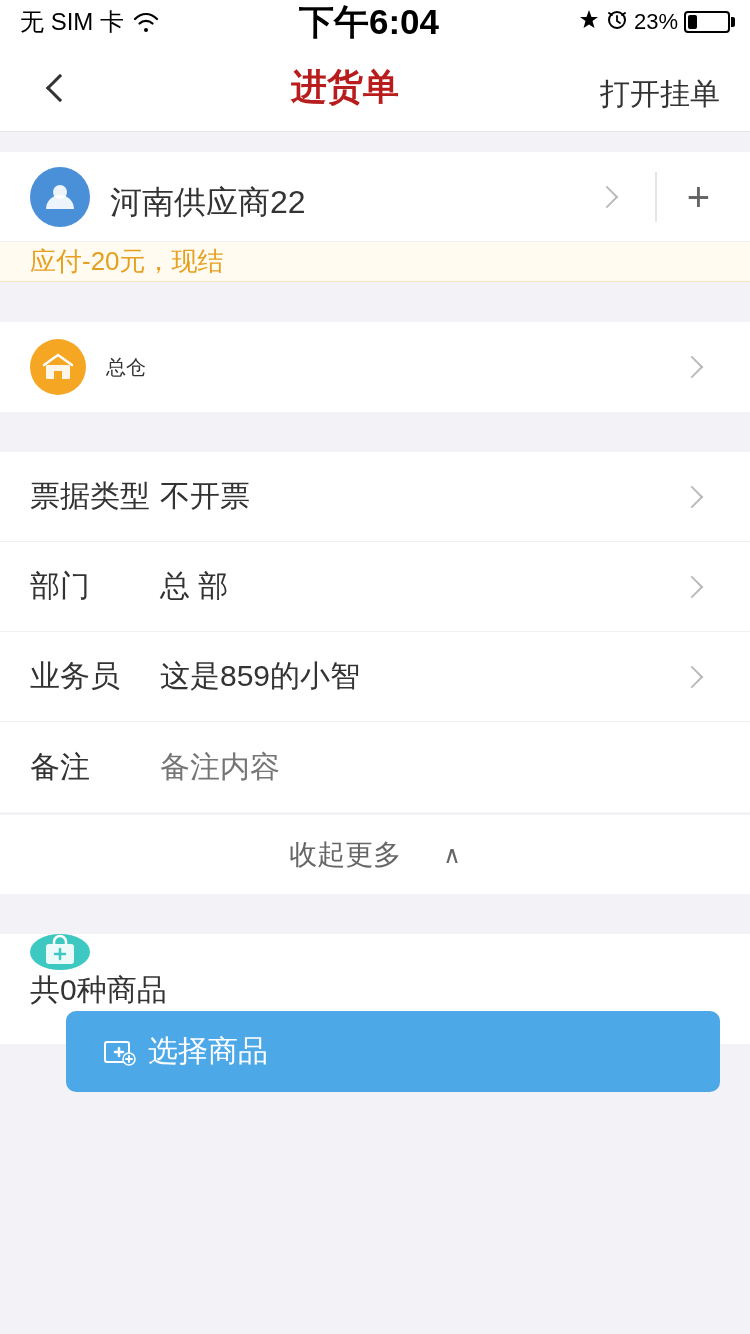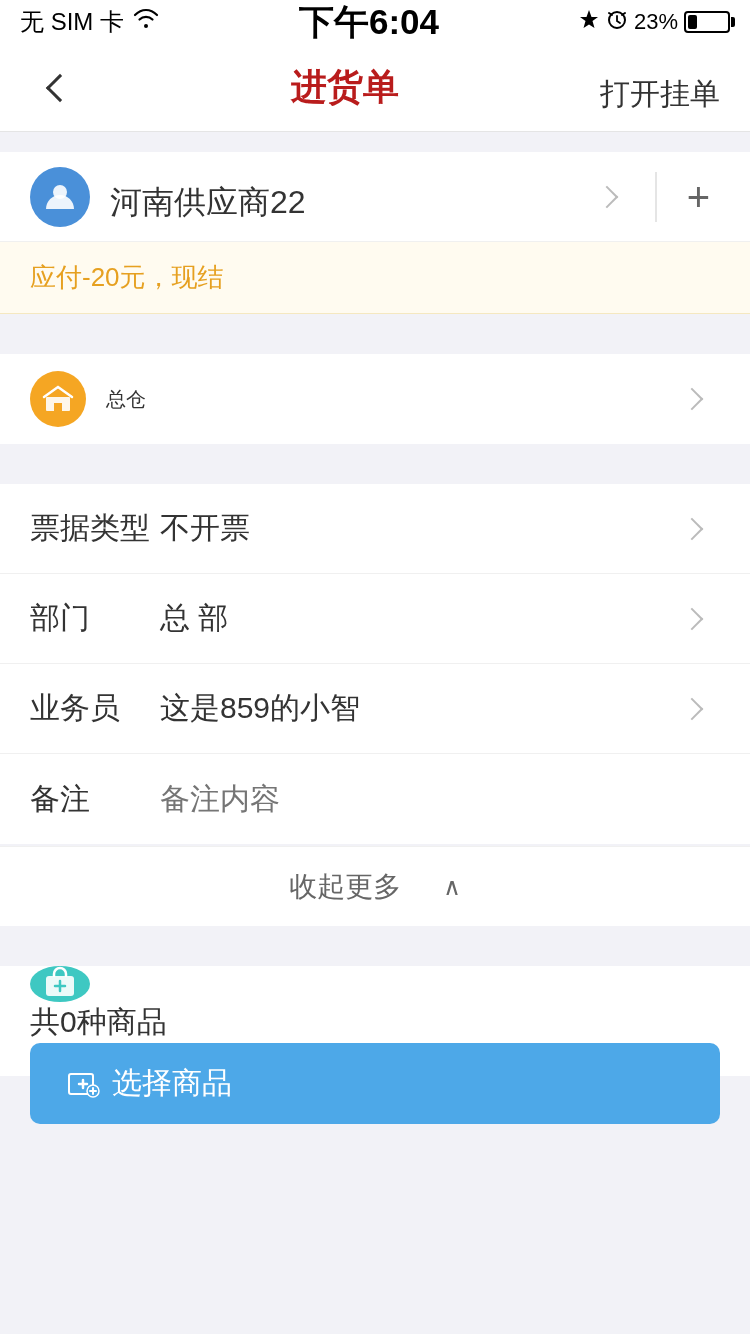--- a/index.html
+++ b/index.html
@@ -18,21 +18,21 @@
       width: 750px;
       height: 44px;
       background: #fff;
       display: flex;
       align-items: center;
       justify-content: space-between;
       padding: 0 20px;
       font-size: 24px;
       color: #000;
     }
-    .status-left { display: flex; align-items: flex-start; gap: 8px; }
+    .status-left { display: flex; align-items: flex-end; gap: 8px; }
     .status-center { font-size: 35px; font-weight: 600; }
     .status-right { display: flex; align-items: center; gap: 6px; font-size: 22px; }
     .battery-icon {
       width: 46px; height: 22px;
       border: 2px solid #000;
       border-radius: 4px;
       position: relative;
       display: inline-flex;
       align-items: center;
       padding: 2px;
@@ -144,21 +144,21 @@
     .supplier-divider {
       width: 2px;
       height: 50px;
       background: #e5e5e5;
       margin: 0 20px;
     }
 
     
     .notice-bar {
       background: #fffbf0;
-      padding: 18px 30px;
+      padding: 2px 30px;
       font-size: 26px;
       color: #e6a020;
       border-bottom: 1px solid #f5e8c0;
     }
 
     
     .warehouse-section {
       background: #fff;
       display: flex;
       align-items: center;
@@ -264,20 +264,21 @@
     .select-btn {
       background: #4da8e8;
       color: #fff;
       font-size: 30px;
       padding: 20px 36px;
       border-radius: 10px;
       display: flex;
       align-items: center;
       gap: 12px;
       cursor: pointer;
+      margin-left: 36px;
     }
     .select-icon {
       width: 34px;
       height: 34px;
       display: flex;
       align-items: center;
       justify-content: center;
     }
 
     

